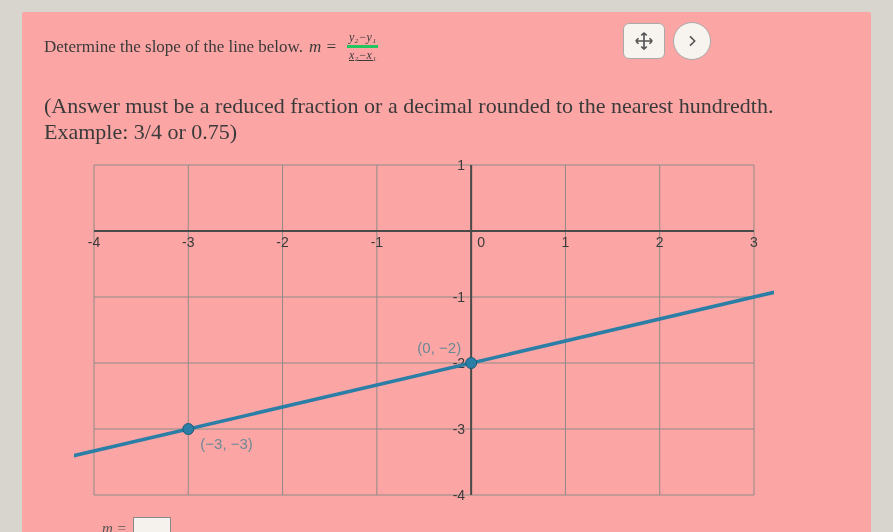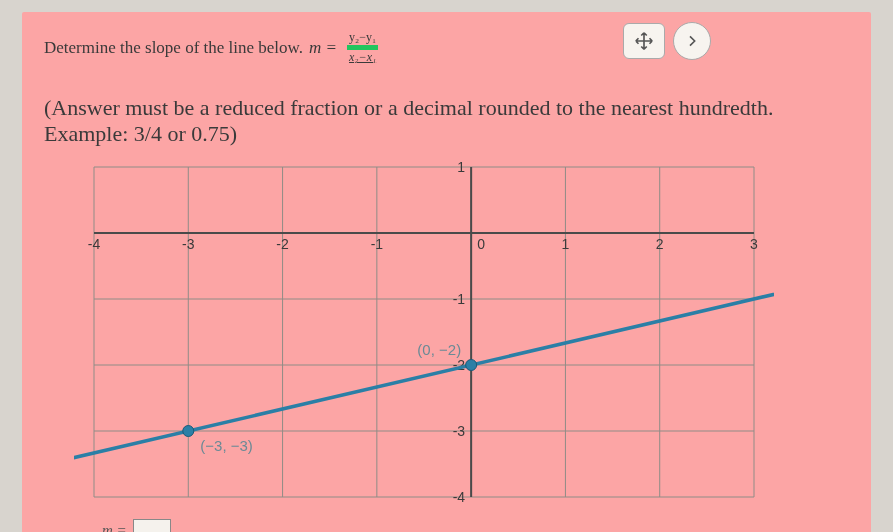--- a/index.html
+++ b/index.html
@@ -30,21 +30,21 @@
       font-family: 'Times New Roman', serif;
     }
     .fraction {
       display: inline-flex;
       flex-direction: column;
       align-items: center;
       vertical-align: middle;
       font-size: 12px;
       margin-left: 4px;
     }
-    .fraction .num { border-bottom: 5px solid #22c55e; padding: 0 2px; }
+    .fraction .num { border-bottom: 3px solid #22c55e; padding: 0 2px; font-style: italic; }
     .fraction .den { padding: 0 2px; font-style: italic; text-decoration: underline; }
     .tool-buttons {
       position: absolute;
       right: 160px;
       top: 10px;
       display: flex;
       gap: 8px;
       align-items: center;
     }
     .tool-btn {

